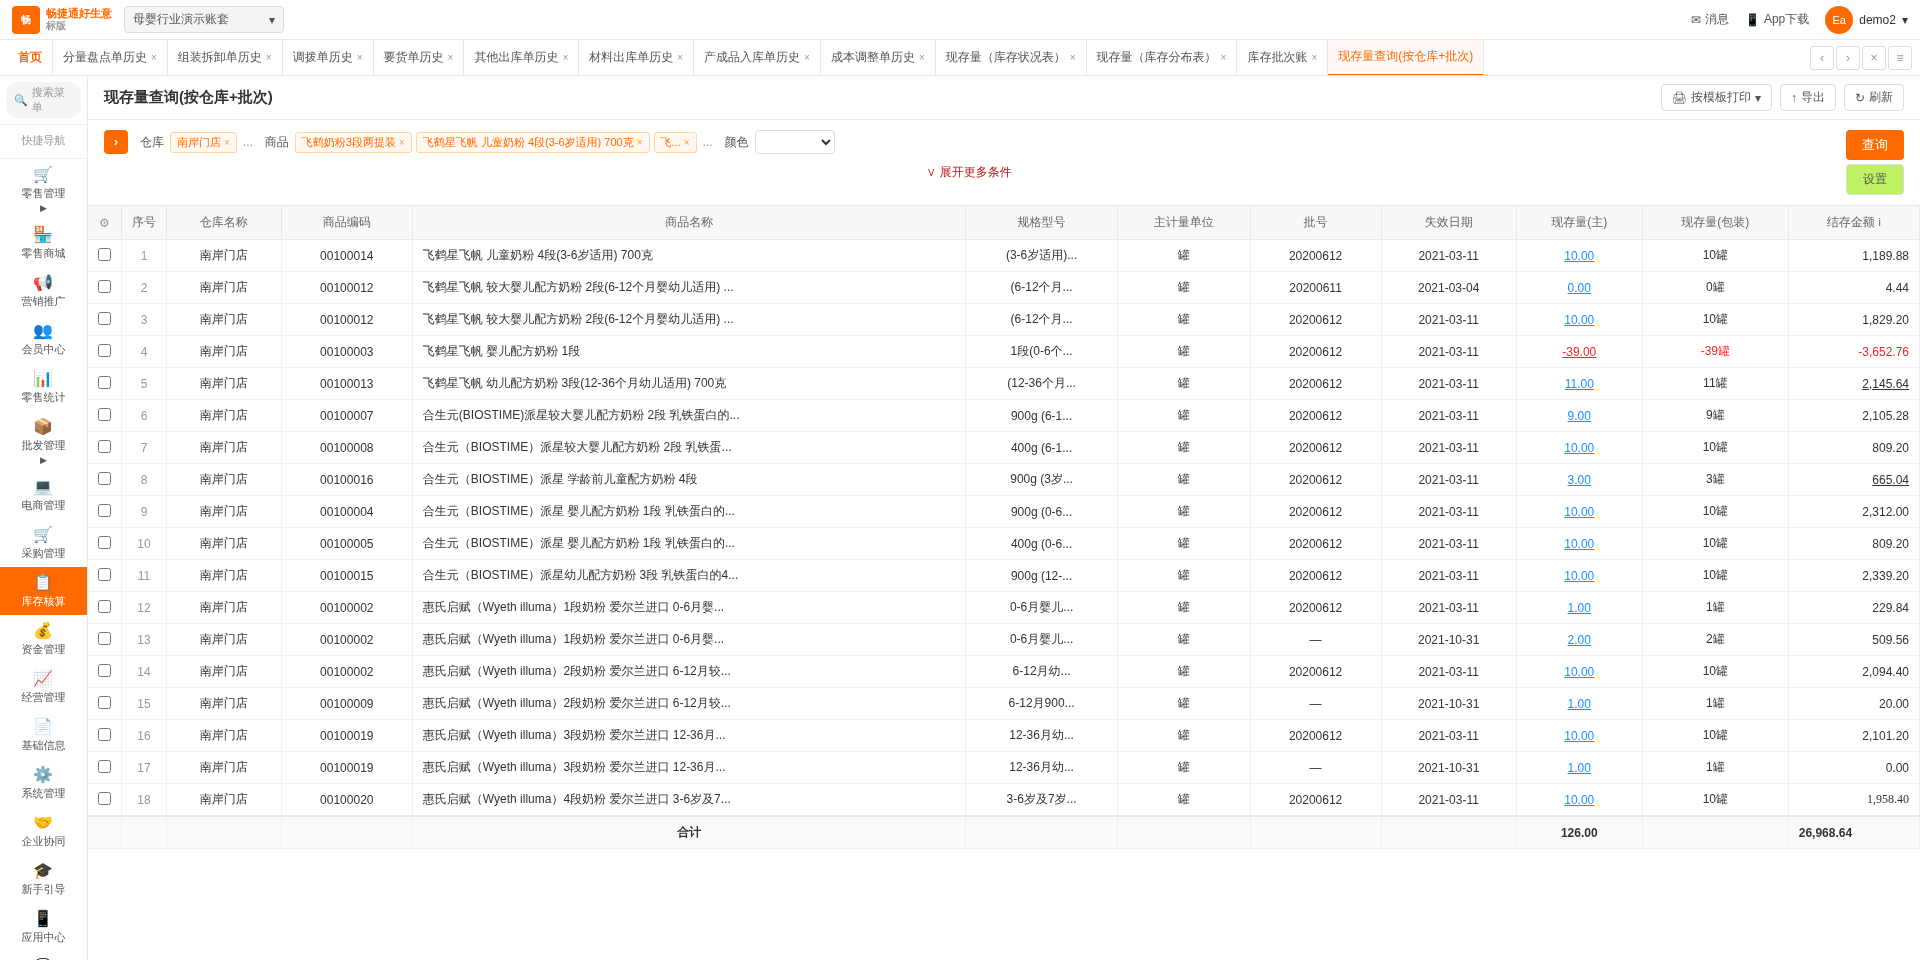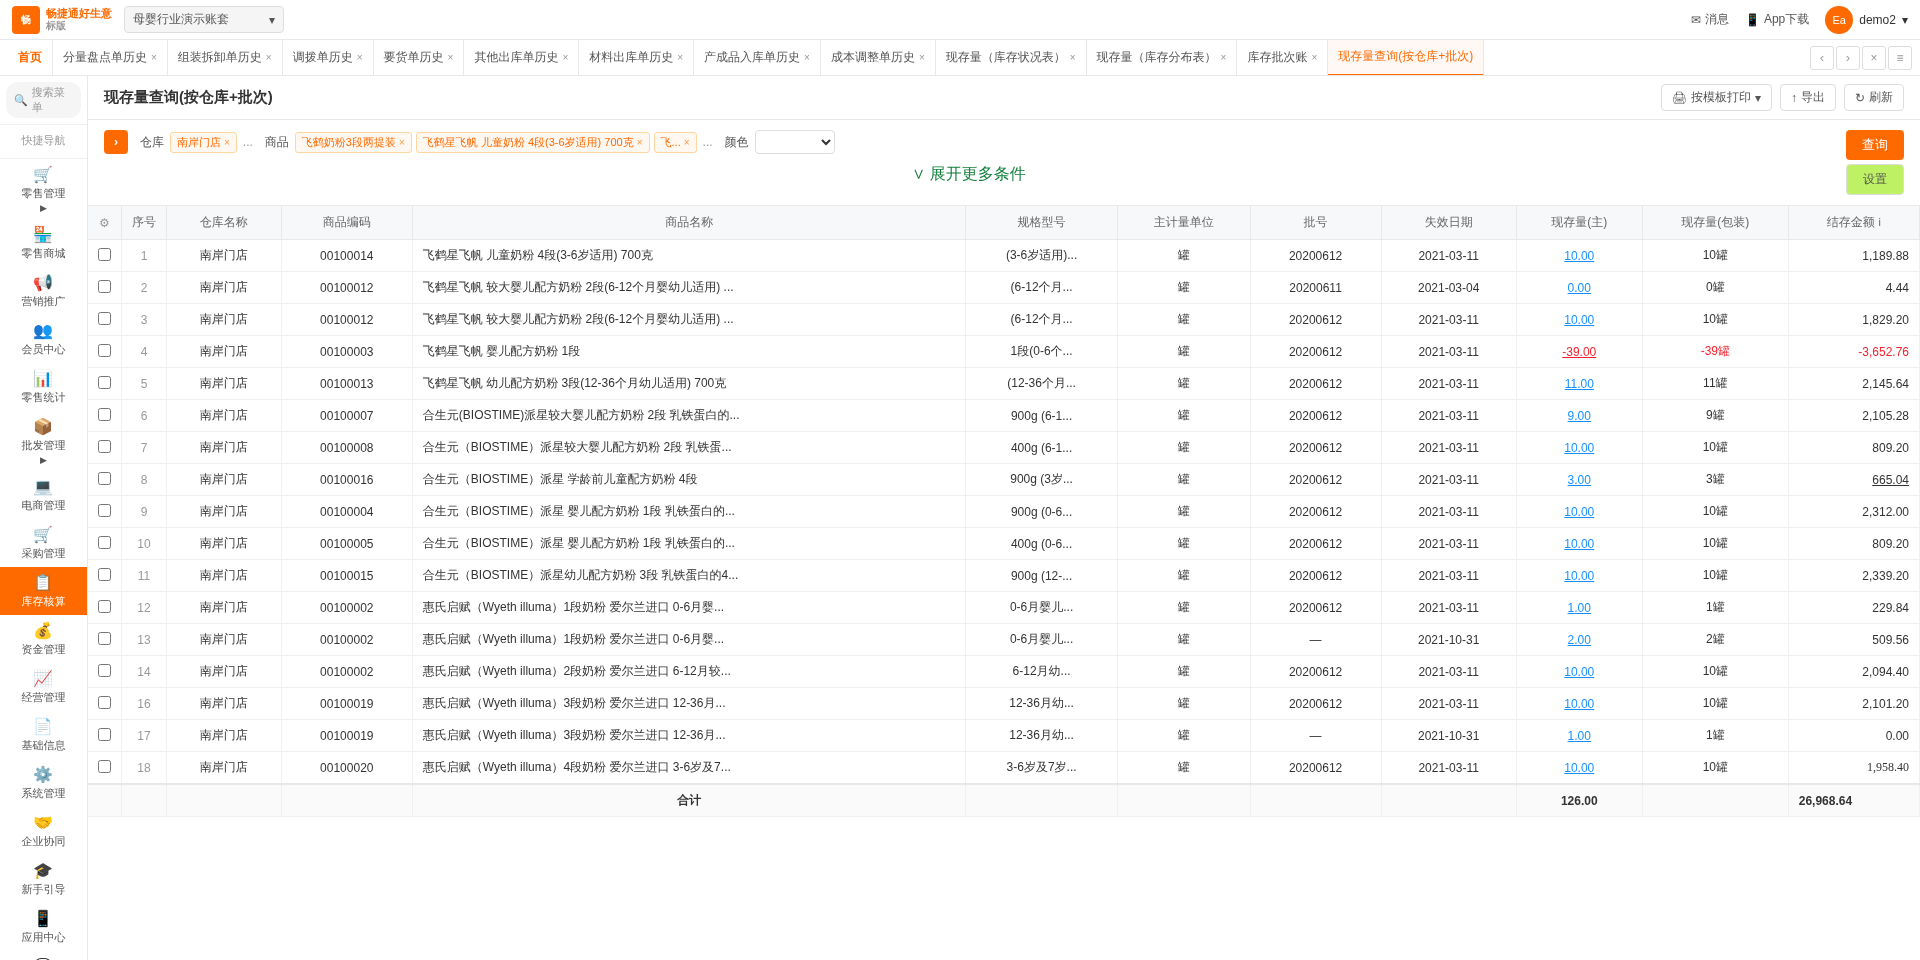--- a/index.html
+++ b/index.html
@@ -49,21 +49,21 @@
     
     .filter-area { background: #fff; padding: 10px 16px; border-bottom: 1px solid #e8e8e8; }
     .filter-row { display: flex; align-items: center; gap: 12px; flex-wrap: wrap; }
     .filter-group { display: flex; align-items: center; gap: 6px; }
     .filter-label { color: #555; font-size: 12px; white-space: nowrap; }
     .filter-tag-group { display: flex; align-items: center; gap: 4px; flex-wrap: wrap; }
     .filter-tag { display: flex; align-items: center; gap: 3px; background: #fff8f0; border: 1px solid #ffd6a0; border-radius: 3px; padding: 2px 6px; font-size: 11px; color: #ff6a00; }
     .filter-tag .tag-close { cursor: pointer; color: #ff9940; font-size: 10px; }
     .filter-more { color: #999; font-size: 12px; cursor: pointer; }
     .filter-select { border: 1px solid #ddd; border-radius: 4px; padding: 3px 6px; font-size: 12px; color: #333; background: #fff; }
-    .expand-more { display: flex; align-items: center; gap: 4px; color: #15803d; font-size: 16px; cursor: pointer; justify-content: center; padding-top: 6px; }
+    .expand-more { display: flex; align-items: center; gap: 4px; color: #b91c1c; font-size: 12px; cursor: pointer; justify-content: center; padding-top: 6px; }
 
     
     .query-btn { background: #ff6a00; color: white; border: none; border-radius: 4px; padding: 6px 16px; cursor: pointer; font-size: 13px; }
     .settings-btn { background: #bef264; color: #555; border: 1px solid #ddd; border-radius: 4px; padding: 6px 12px; cursor: pointer; font-size: 12px; }
 
     
     .table-container { flex: 1; overflow: auto; background: #fff; margin: 0; }
     .data-table { width: 100%; border-collapse: collapse; font-size: 12px; }
     .data-table th { background: #f7f8fa; color: #666; font-weight: normal; padding: 8px 10px; text-align: center; border-bottom: 1px solid #e8e8e8; border-right: 1px solid #e8e8e8; white-space: nowrap; position: sticky; top: 0; z-index: 2; }
     .data-table td { padding: 7px 10px; text-align: center; border-bottom: 1px solid #f0f0f0; border-right: 1px solid #f0f0f0; color: #333; }
@@ -468,21 +468,21 @@
       <td class="col-spec">(12-36个月...</td>
       <td class="col-unit">罐</td>
       <td class="col-batch">20200612</td>
       <td class="col-expire">2021-03-11</td>
       <td class="col-qty">
         <span class="qty-link ">11.00</span>
       </td>
       <td class="col-pack">
         <span class="">11罐</span>
       </td>
-      <td class="col-balance" style="text-align:right;">2,145.64</td>
+      <td class="col-balance" style="text-align:right;text-decoration:underline;">2,145.64</td>
     </tr>
               <tr>
       <td><input type="checkbox" style=""></td>
       <td class="col-num">6</td>
       <td class="col-store">南岸门店</td>
       <td class="col-code">00100007</td>
       <td class="col-name">合生元(BIOSTIME)派星较大婴儿配方奶粉 2段 乳铁蛋白的...</td>
       <td class="col-spec">900g (6-1...</td>
       <td class="col-unit">罐</td>
       <td class="col-batch">20200612</td>
@@ -631,20 +631,38 @@
       <td class="col-unit">罐</td>
       <td class="col-batch">20200612</td>
       <td class="col-expire">2021-03-11</td>
       <td class="col-qty">
         <span class="qty-link ">10.00</span>
       </td>
       <td class="col-pack">
         <span class="">10罐</span>
       </td>
       <td class="col-balance" style="text-align:right;">2,094.40</td>
+    </tr>
+              <tr>
+      <td><input type="checkbox" style=""></td>
+      <td class="col-num">15</td>
+      <td class="col-store">南岸门店</td>
+      <td class="col-code">00100009</td>
+      <td class="col-name">惠氏启赋（Wyeth illuma）2段奶粉 爱尔兰进口 6-12月较...</td>
+      <td class="col-spec">6-12月900...</td>
+      <td class="col-unit">罐</td>
+      <td class="col-batch">—</td>
+      <td class="col-expire">2021-10-31</td>
+      <td class="col-qty">
+        <span class="qty-link ">1.00</span>
+      </td>
+      <td class="col-pack">
+        <span class="">1罐</span>
+      </td>
+      <td class="col-balance" style="text-align:right;">20.00</td>
     </tr>
               <tr>
       <td><input type="checkbox" style=""></td>
       <td class="col-num">16</td>
       <td class="col-store">南岸门店</td>
       <td class="col-code">00100019</td>
       <td class="col-name">惠氏启赋（Wyeth illuma）3段奶粉 爱尔兰进口 12-36月...</td>
       <td class="col-spec">12-36月幼...</td>
       <td class="col-unit">罐</td>
       <td class="col-batch">20200612</td>

